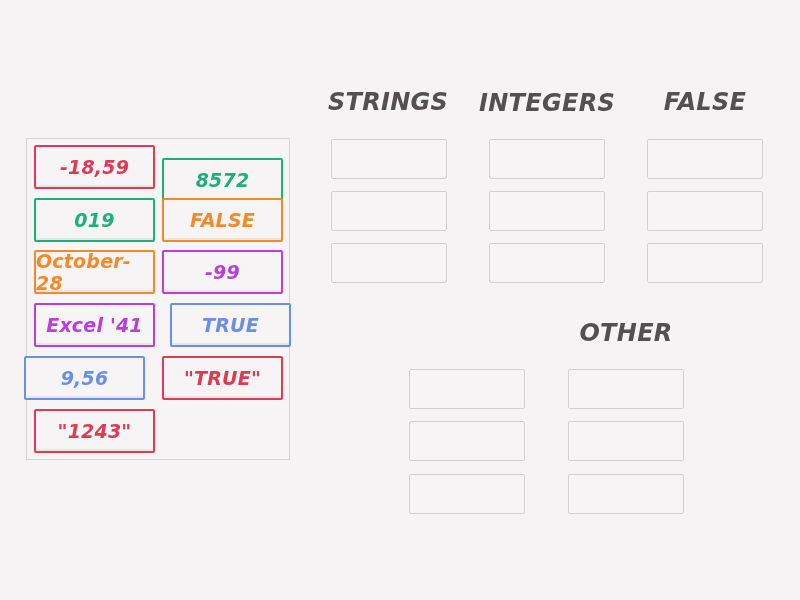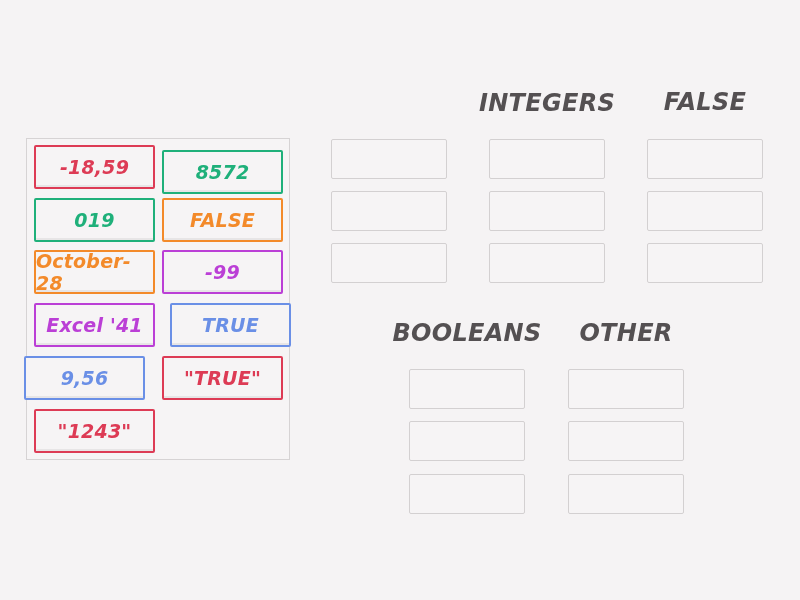--- a/index.html
+++ b/index.html
@@ -69,21 +69,21 @@
 </head>
 <body>
 
 <div class="stage">
 
   <div class="tray"></div>
 
   <div class="card" style="left: 34px; top: 145px; border-color: rgb(221, 59, 85); color: rgb(221, 59, 85);">
       <span>-18,59</span>
     </div>
-  <div class="card" style="left: 162px; top: 150px; border-color: rgb(31, 176, 122); color: rgb(31, 176, 122);">
+  <div class="card" style="left: 162px; top: 158px; border-color: rgb(31, 176, 122); color: rgb(31, 176, 122);">
       <span>8572</span>
     </div>
 
   <div class="card" style="left: 34px; top: 198px; border-color: rgb(31, 176, 122); color: rgb(31, 176, 122);">
       <span>019</span>
     </div>
   <div class="card" style="left: 162px; top: 198px; border-color: rgb(243, 138, 42); color: rgb(243, 138, 42);">
       <span>FALSE</span>
     </div>
 
@@ -105,23 +105,23 @@
       <span>9,56</span>
     </div>
   <div class="card" style="left: 162px; top: 356px; border-color: rgb(221, 59, 85); color: rgb(221, 59, 85);">
       <span>"TRUE"</span>
     </div>
 
   <div class="card" style="left: 34px; top: 409px; border-color: rgb(221, 59, 85); color: rgb(221, 59, 85);">
       <span>"1243"</span>
     </div>
 
+  <div class="heading" style="left:388px;top:88px;">STRINGS</div>
   <div class="heading" style="left:547px;top:89px;">INTEGERS</div>
   <div class="heading" style="left:705px;top:88px;">FALSE</div>
-  <div class="heading" style="left:467px;top:319px;">BOOLEANS</div>
   <div class="heading" style="left:626px;top:319px;">OTHER</div>
 
   <div class="slot" style="left:331px;top:139px;"></div>
   <div class="slot" style="left:331px;top:191px;"></div>
   <div class="slot" style="left:331px;top:243px;"></div>
 
   <div class="slot" style="left:489px;top:139px;"></div>
   <div class="slot" style="left:489px;top:191px;"></div>
   <div class="slot" style="left:489px;top:243px;"></div>
 

